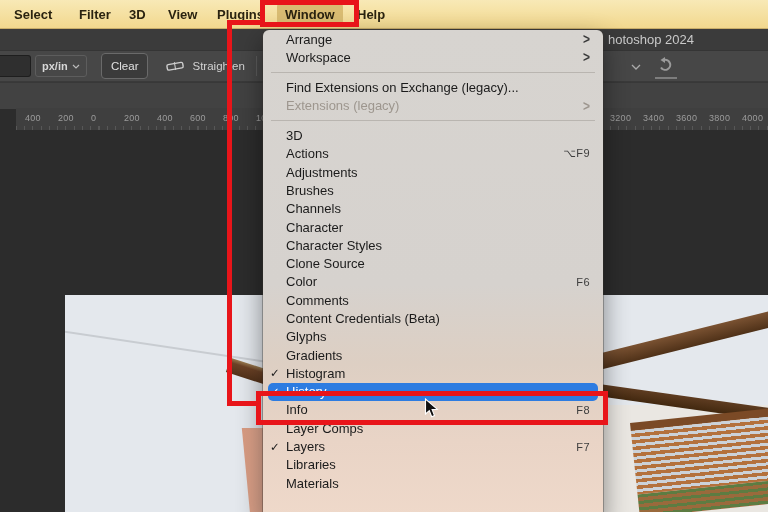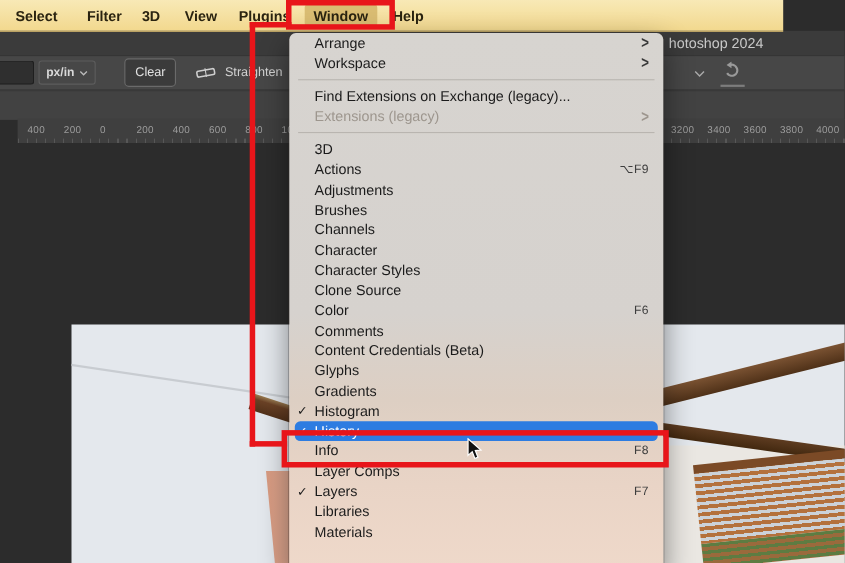--- a/index.html
+++ b/index.html
@@ -4,21 +4,21 @@
 <style>
   html,body{margin:0;padding:0;}
   body{
     width:768px;height:512px;position:relative;overflow:hidden;
     font-family:"Liberation Sans",sans-serif;
     background:#2c2c2c;
     -webkit-font-smoothing:antialiased;
   }
   
   .menubar{
-    position:absolute;left:0;top:0;width:712px;height:28px;
+    position:absolute;left:0;top:0;width:768px;height:28px;
     background:linear-gradient(#f8e9b6,#f2d88e);
     border-bottom:1px solid #c9ae6a;
     z-index:20;
   }
   .mb-item{
     position:absolute;top:0;height:28px;display:flex;align-items:center;
     font-size:13px;font-weight:bold;color:#2a2310;white-space:nowrap;
   }
   .mb-item:nth-child(1){left:14px}
   .mb-item:nth-child(2){left:79px}
@@ -39,21 +39,21 @@
     border-top:1px solid #353535;border-bottom:1px solid #3a3a3a;
     display:flex;align-items:center;box-sizing:border-box;
   }
   .unit-input{width:30px;height:20px;background:#2f2f2f;border:1px solid #1e1e1e;border-left:none;border-radius:0 3px 3px 0;}
   .unit-select{
     margin-left:4px;width:52px;height:22px;border:1px solid #5d5d5d;border-radius:3px;
     display:flex;align-items:center;justify-content:space-between;padding:0 6px;box-sizing:border-box;
   }
   .unit-select span{font-size:11px;color:#d8d8d8;font-weight:bold;}
   .btn-clear{
-    margin-left:26px;height:24px;padding:0 9px;background:#3b3b3b;border:1px solid #6a6a6a;border-radius:4px;
+    margin-left:14px;height:24px;padding:0 9px;background:#3b3b3b;border:1px solid #6a6a6a;border-radius:4px;
     display:flex;align-items:center;font-size:11.5px;color:#e2e2e2;
   }
   .straighten{margin-left:17px;display:flex;align-items:center;gap:7px;}
   .straighten .lbl{font-size:11.5px;color:#d2d2d2;}
   .opt-divider{margin-left:11px;width:1px;height:20px;background:#5c5c5c;}
   .dots-icon{margin-left:9px;display:grid;grid-template-columns:3px 3px;grid-gap:2px;}
   .dots-icon i{width:2px;height:2px;border-radius:50%;background:#bdbdbd;}
   .opt-right{position:absolute;left:631px;top:0;height:32px;display:flex;align-items:center;gap:14px;}
   .undo-wrap{border-bottom:2px solid #7d7d7d;padding:1px 2px 2px 2px;}
   .tabband{position:absolute;left:0;top:82px;width:768px;height:26px;background:#424242;border-top:1px solid #383838;}

